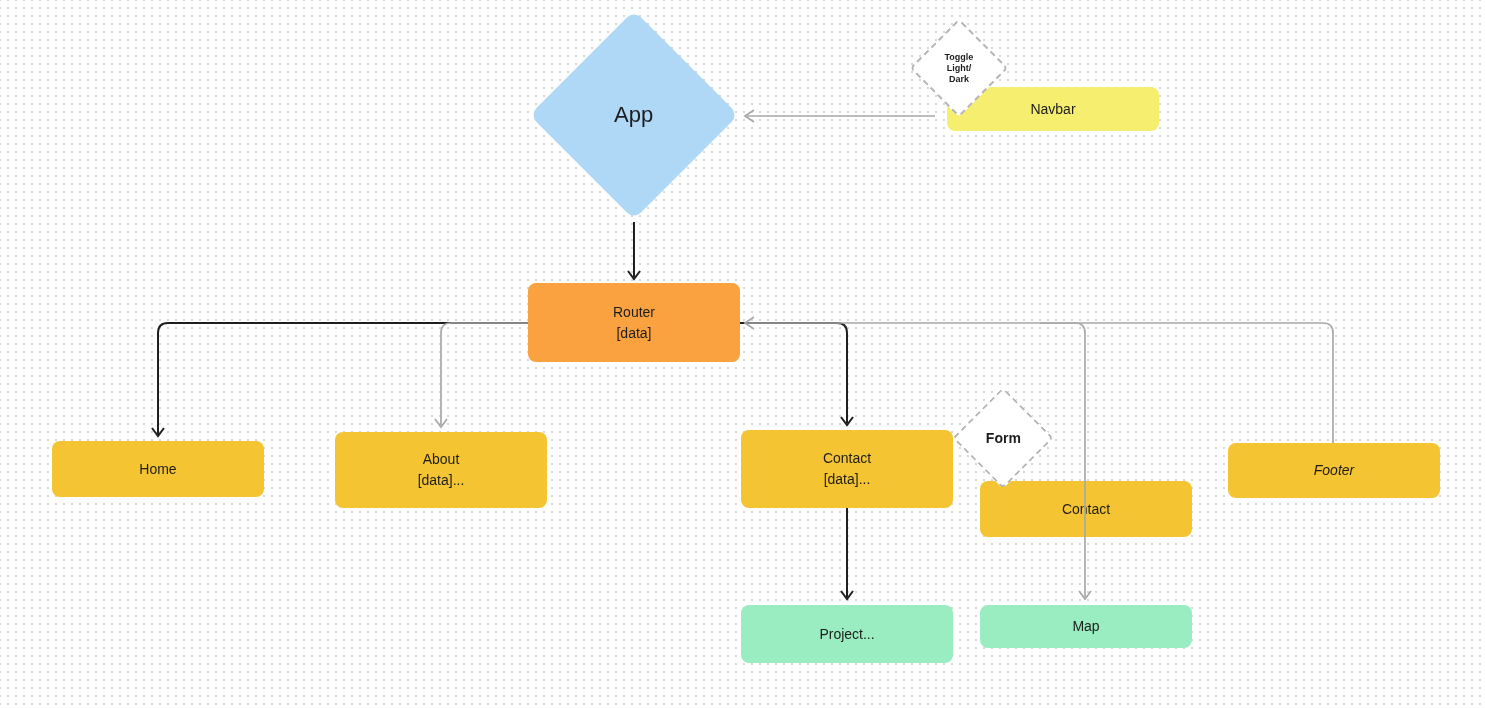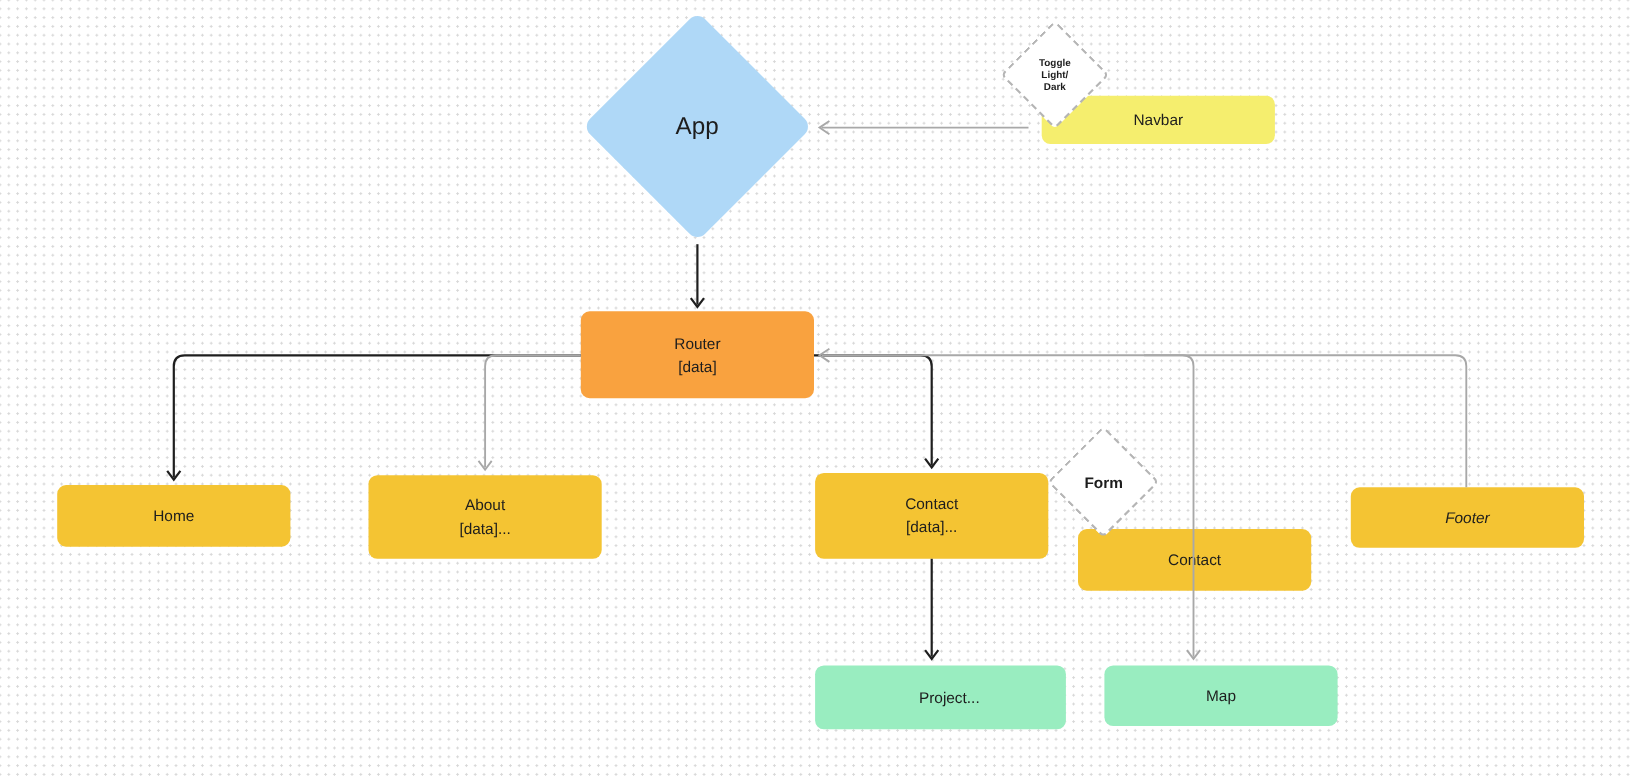--- a/index.html
+++ b/index.html
@@ -25,21 +25,21 @@
   }
   
   .n-navbar   {left:947px;  top:87px;  width:212px; height:44px;}
   .n-router   {left:528px;  top:283px; width:212px; height:79px;}
   .n-home     {left:52px;   top:441px; width:212px; height:56px;}
   .n-about    {left:335px;  top:432px; width:212px; height:76px;}
   .n-projects {left:741px;  top:430px; width:212px; height:78px;}
   .n-contact  {left:980px;  top:441px; width:212px; height:56px;}
   .n-footer   {left:1228px; top:443px; width:212px; height:55px;font-style:italic;}
   .n-project  {left:741px;  top:605px; width:212px; height:58px;}
-  .n-map      {left:1004px;  top:605px; width:212px; height:55px;}
+  .n-map      {left:980px;  top:605px; width:212px; height:43px;}
   
   .diamond{
     position:absolute;
     transform:rotate(45deg);
     display:flex;align-items:center;justify-content:center;
   }
   .d-app{left:560px;top:41px;width:148px;height:148px;border-radius:10px;}
   .d-app .dlabel{font-size:22px;font-weight:500;}
   .d-toggle{left:924px;top:33px;width:66px;height:66px;border-radius:5px;
     border:2px dashed #b5b5b5;background:#ffffff;z-index:6;}
@@ -89,21 +89,21 @@
     </div>
 
     <div class="node n-contact" style="background-color: rgb(244, 196, 51); margin-top: 40px;">
       <span>Contact</span>
     </div>
 
     <div class="node n-footer" style="background-color: rgb(244, 196, 51);">
       <span>Footer</span>
     </div>
 
-    <div class="node n-project" style="background-color: rgb(153, 237, 192); padding-left: 16px;">
+    <div class="node n-project" style="background-color: rgb(153, 237, 192);">
       <span>Project...</span>
     </div>
 
     <div class="node n-map" style="background-color: rgb(153, 237, 192);">
       <span>Map</span>
     </div>
   </div>
 
   <svg class="edges" width="1485" height="708" viewBox="0 0 1485 708">
 

